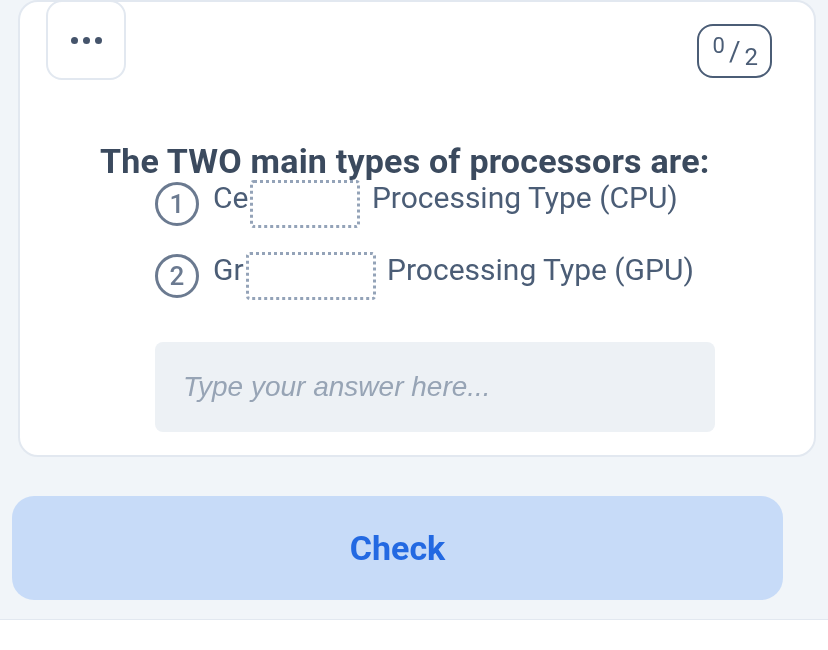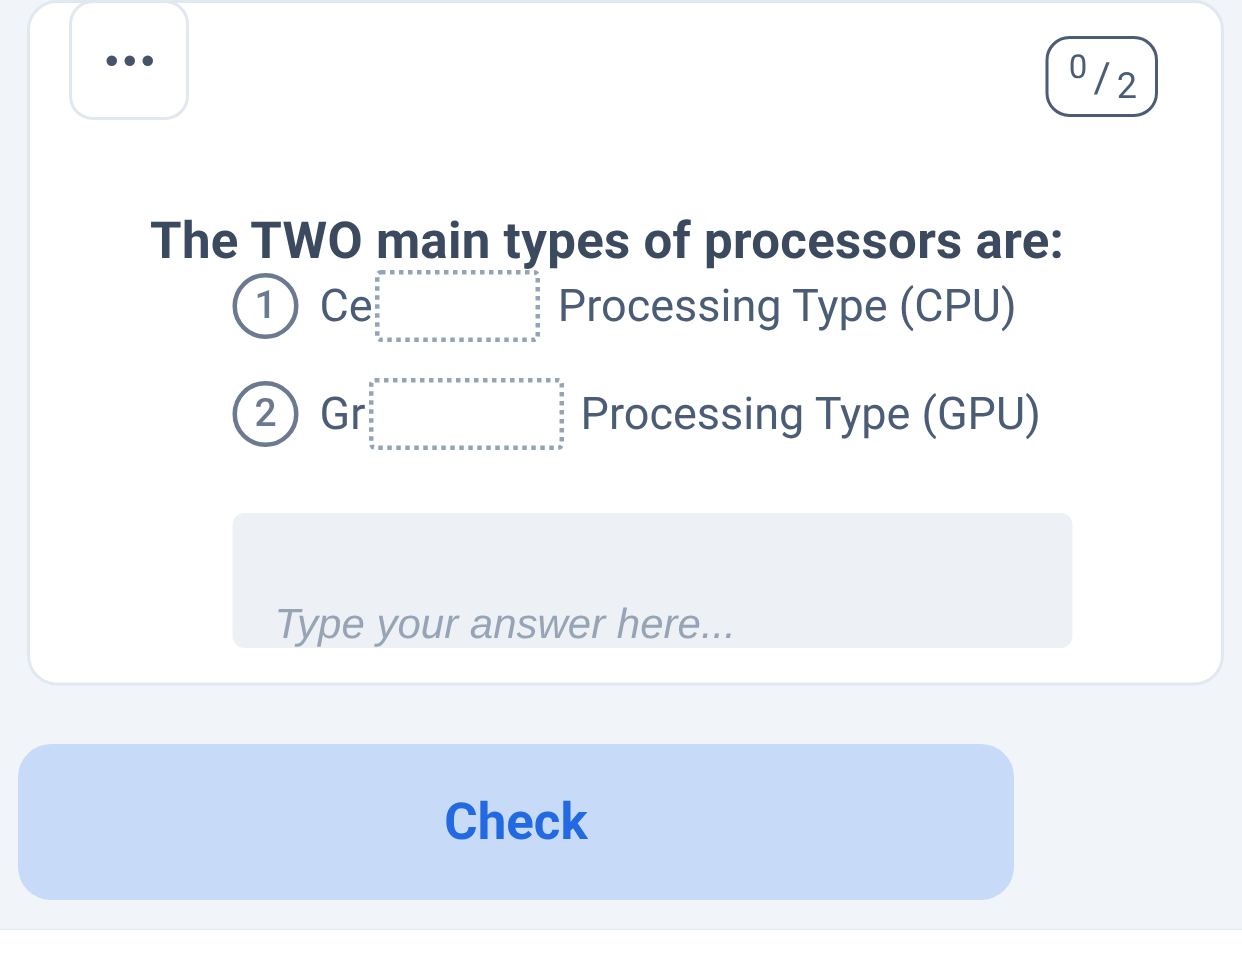--- a/index.html
+++ b/index.html
@@ -110,62 +110,61 @@
       justify-content: center;
       color: #6b7a90;
       font-size: 26px;
       font-weight: 500;
       margin-right: 14px;
     }
     .answer-text {
       color: #4b5d76;
       font-size: 30px;
       display: flex;
-      align-items: center;
     }
     .blank {
       display: inline-block;
       border: 3px dotted #94a3b8;
       border-radius: 4px;
       margin: 0 4px 0 2px;
       height: 48px;
       vertical-align: middle;
     }
     .blank.w1 { width: 110px; }
     .blank.w2 { width: 130px; }
     .input-box {
       position: absolute;
       left: 135px;
       top: 340px;
       width: 560px;
       height: 90px;
       background: #edf1f5;
       border-radius: 8px;
       display: flex;
-      align-items: flex-end;
+      align-items: center;
       padding: 0 28px;
     }
     .input-box input {
       width: 100%;
       border: none;
       background: transparent;
       font-size: 28px;
       font-style: italic;
       color: #4b5d76;
       outline: none;
     }
     .input-box input::placeholder {
       color: #97a4b5;
       font-style: italic;
     }
     .check-button {
       position: absolute;
       left: 12px;
       top: 496px;
-      width: 664px;
+      width: 771px;
       height: 104px;
       background: #c7dbf8;
       border-radius: 22px;
       display: flex;
       align-items: center;
       justify-content: center;
       color: #2369e2;
       font-size: 34px;
       font-weight: 700;
       cursor: pointer;

